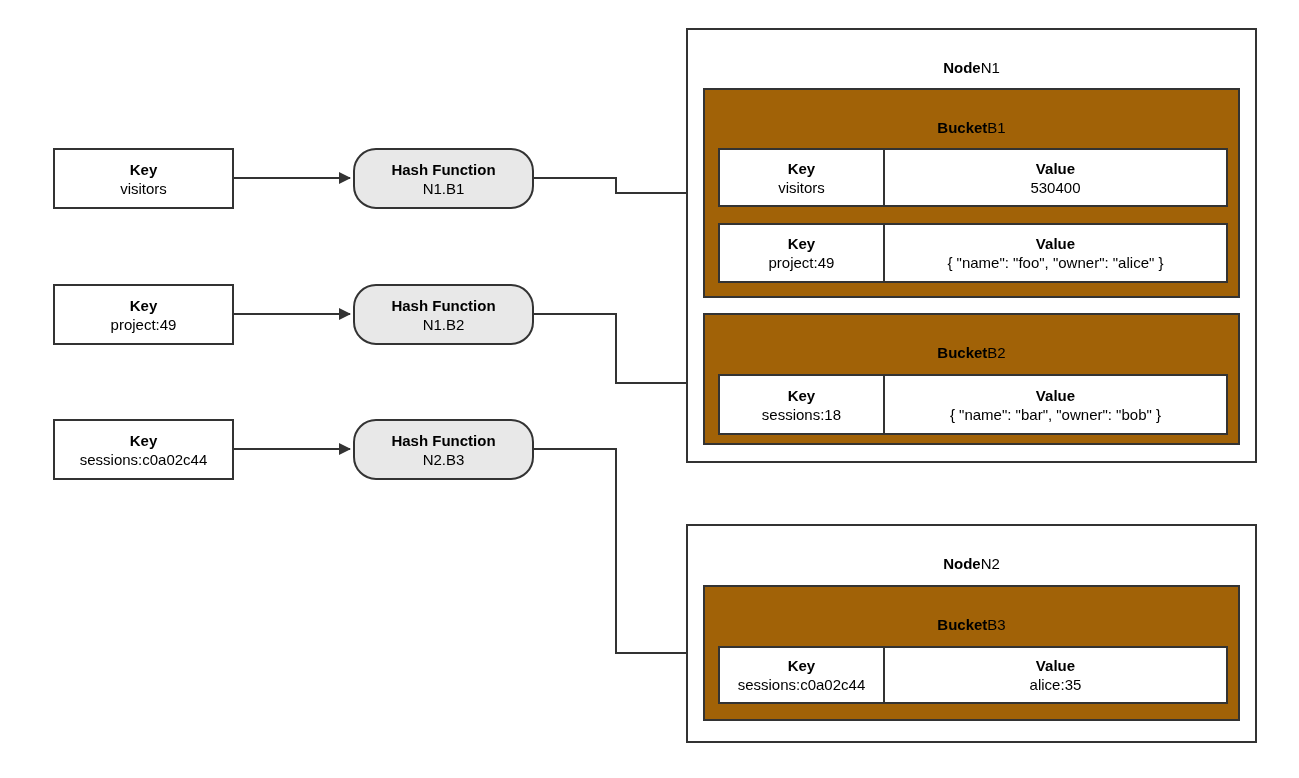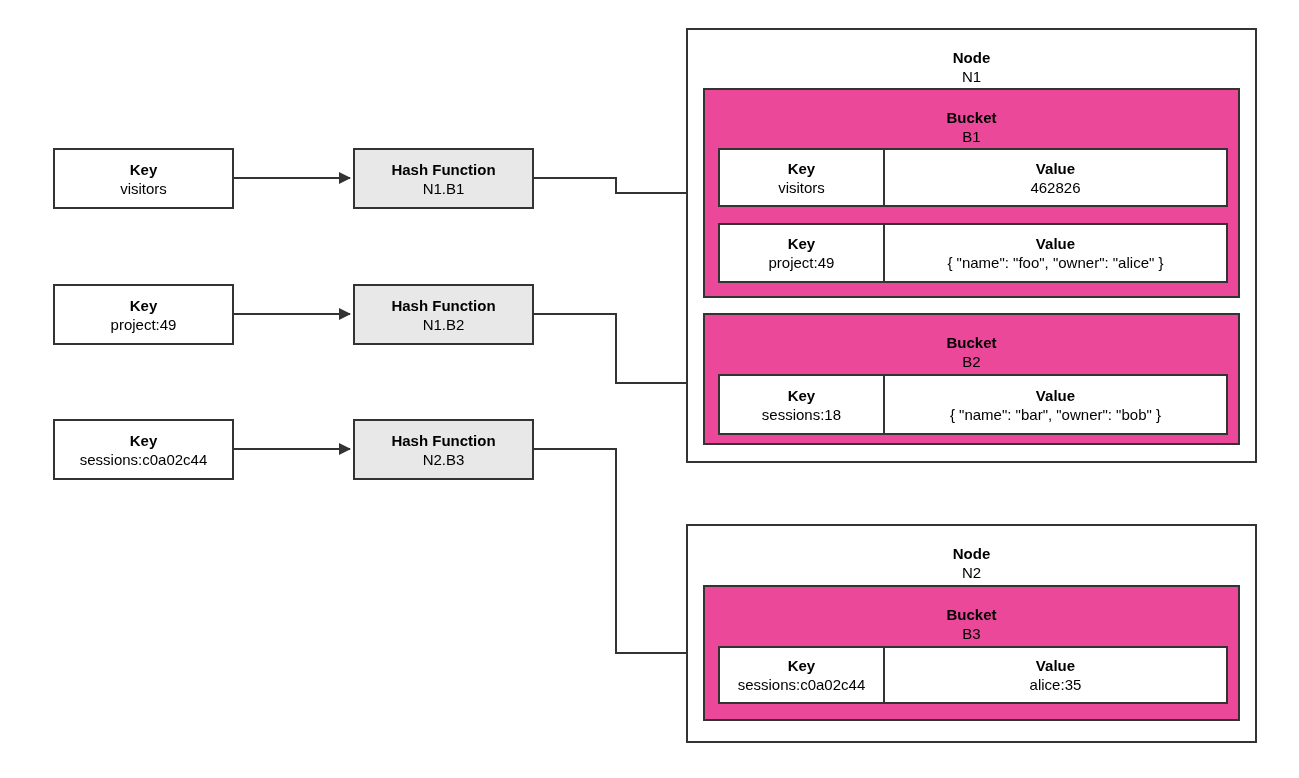--- a/index.html
+++ b/index.html
@@ -27,55 +27,55 @@
     border: 2px solid #333333;
     display: flex;
     flex-direction: column;
     align-items: center;
     justify-content: center;
     text-align: center;
     font-size: 15px;
     line-height: 19px;
   }
   .white { background: #ffffff; }
-  .gray  { background: #e8e8e8; }
+  .gray  { background: #e8e8e8; border-radius: 23px; }
   .bold  { font-weight: bold; }
 
   .kbox, .hbox { width: 181px; height: 61px; }
   .kbox { left: 53px; }
   .hbox { left: 353px; }
   .row-y1 { top: 148px; }
   .row-y2 { top: 284px; }
   .row-y3 { top: 419px; }
 
   
   .node {
     position: absolute;
     border: 2px solid #333333;
     background: #ffffff;
   }
   .node-n1 { left: 686px; top: 28px;  width: 571px; height: 435px; }
   .node-n2 { left: 686px; top: 524px; width: 571px; height: 219px; }
 
   .panel-header {
     display: flex;
-    flex-direction: column;
+    flex-direction: row;
     align-items: center;
     justify-content: center;
     text-align: center;
     font-size: 15px;
     line-height: 19px;
     height: 74px;
   }
 
   
   .bucket {
     position: absolute;
     border: 2px solid #333333;
-    background: #ec4899;
+    background: #a16207;
   }
   .bucket-b1 { left: 15px; top: 58px;  width: 537px; height: 210px; }
   .bucket-b2 { left: 15px; top: 283px; width: 537px; height: 132px; }
   .bucket-b3 { left: 15px; top: 59px;  width: 537px; height: 136px; }
 
   
   .kv-row {
     position: absolute;
     left: 13px;
     width: 510px;
@@ -161,21 +161,21 @@
         <div class="bold">Bucket</div>
         <div>B1</div>
       </div>
       <div class="kv-row kv-row-a">
         <div class="cell cell-key">
           <div class="bold">Key</div>
           <div>visitors</div>
         </div>
         <div class="cell cell-value">
           <div class="bold">Value</div>
-          <div>462826</div>
+          <div>530400</div>
         </div>
       </div>
       <div class="kv-row kv-row-b">
         <div class="cell cell-key">
           <div class="bold">Key</div>
           <div>project:49</div>
         </div>
         <div class="cell cell-value">
           <div class="bold">Value</div>
           <div>{ "name": "foo", "owner": "alice" }</div>

